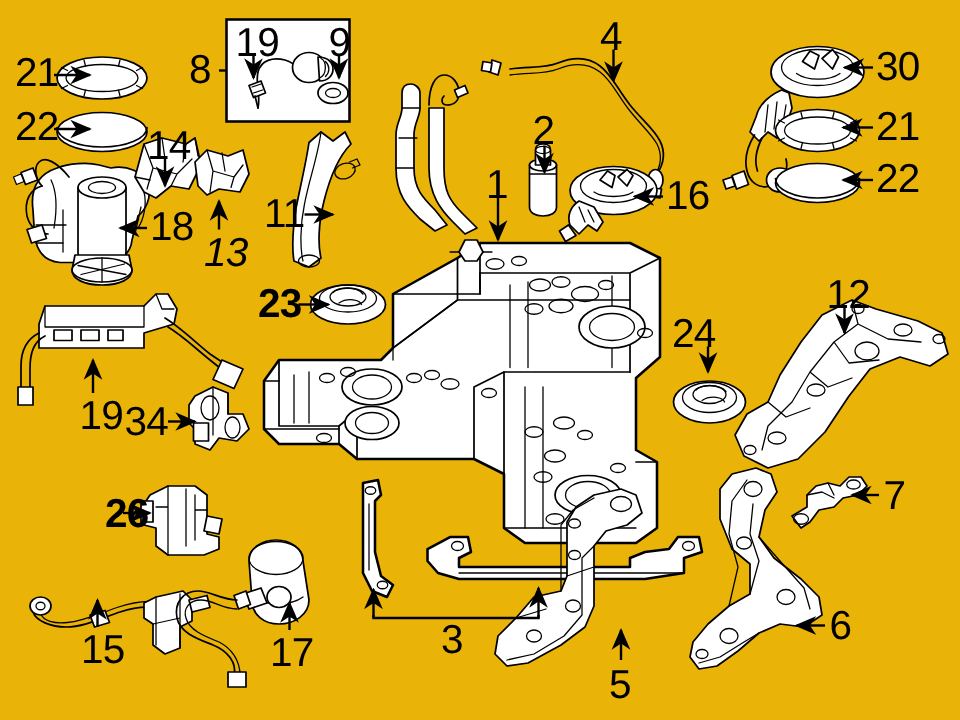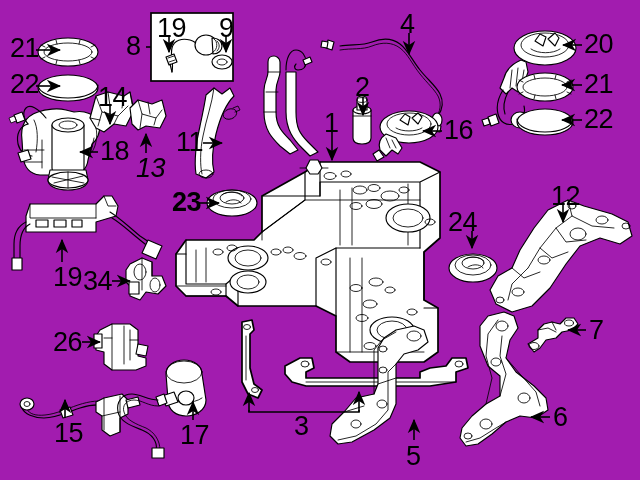--- a/index.html
+++ b/index.html
@@ -1,18 +1,18 @@
 <!DOCTYPE html>
 <html><head>
 <meta charset="utf-8">
 <style>
   html,body{margin:0;padding:0;background:#ffffff;}
   body{width:640px;height:480px;overflow:hidden;
        font-family:"Liberation Sans",sans-serif;color:#000;}
-  #diagram{position:relative;width:640px;height:480px;background:#a21caf;}
+  #diagram{position:relative;width:640px;height:480px;background:#eab308;}
   svg.layer{position:absolute;left:0;top:0;width:640px;height:480px;}
   .ln{fill:none;stroke:#000;stroke-width:1.15;stroke-linecap:round;stroke-linejoin:round;}
   .lnT{fill:none;stroke:#000;stroke-width:0.85;stroke-linecap:round;stroke-linejoin:round;}
   .wh{fill:#ffffff;stroke:#000;stroke-width:1.15;stroke-linejoin:round;stroke-linecap:round;}
   .whT{fill:#ffffff;stroke:#000;stroke-width:0.85;stroke-linejoin:round;stroke-linecap:round;}
   .whB{fill:#ffffff;stroke:#000;stroke-width:1.7;stroke-linejoin:round;stroke-linecap:round;}
   .blk{fill:#000;stroke:none;}
   .lead{fill:none;stroke:#000;stroke-width:1.6;stroke-linecap:butt;}
   .insetbox{fill:#ffffff;stroke:#000;stroke-width:1.7;}
   .callout{position:absolute;font-family:"Liberation Sans",sans-serif;
@@ -487,28 +487,28 @@
   <div class="callout" style="left:136px;top:155px;font-style:italic;">13</div>
   <div class="callout" style="left:126px;top:33px;">8</div>
   <div class="callout" style="left:157px;top:15px;">19</div>
   <div class="callout" style="left:219px;top:15px;">9</div>
   <div class="callout" style="left:176px;top:129px;">11</div>
   <div class="callout" style="left:172px;top:189px;font-weight:bold;">23</div>
   <div class="callout" style="left:324px;top:110px;">1</div>
   <div class="callout" style="left:355px;top:74px;">2</div>
   <div class="callout" style="left:400px;top:11px;">4</div>
   <div class="callout" style="left:444px;top:117px;">16</div>
-  <div class="callout" style="left:584px;top:31px;">20</div>
+  <div class="callout" style="left:584px;top:31px;">30</div>
   <div class="callout" style="left:584px;top:71px;">21</div>
   <div class="callout" style="left:584px;top:106px;">22</div>
   <div class="callout" style="left:551px;top:183px;">12</div>
   <div class="callout" style="left:448px;top:209px;">24</div>
   <div class="callout" style="left:53px;top:264px;">19</div>
   <div class="callout" style="left:83px;top:268px;">34</div>
-  <div class="callout" style="left:53px;top:329px;">26</div>
+  <div class="callout" style="left:70px;top:329px;font-weight:bold;">26</div>
   <div class="callout" style="left:54px;top:420px;">15</div>
   <div class="callout" style="left:180px;top:422px;">17</div>
   <div class="callout" style="left:294px;top:413px;">3</div>
   <div class="callout" style="left:406px;top:443px;">5</div>
   <div class="callout" style="left:553px;top:404px;">6</div>
   <div class="callout" style="left:589px;top:317px;">7</div>
 
 </div>
 
 </body></html>

